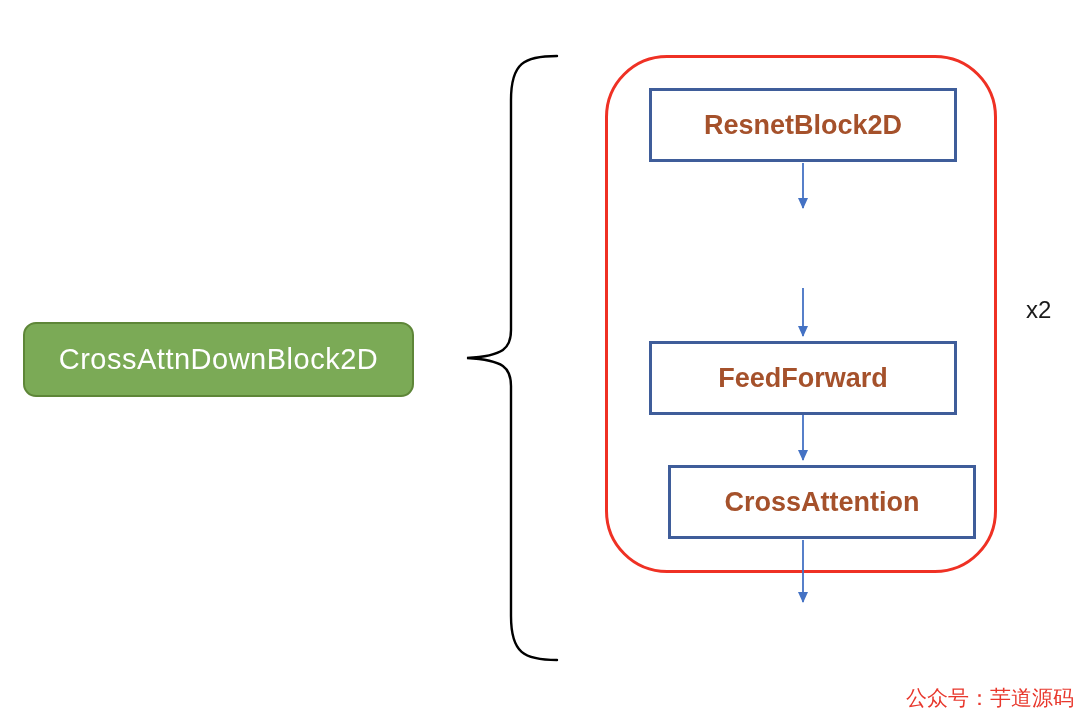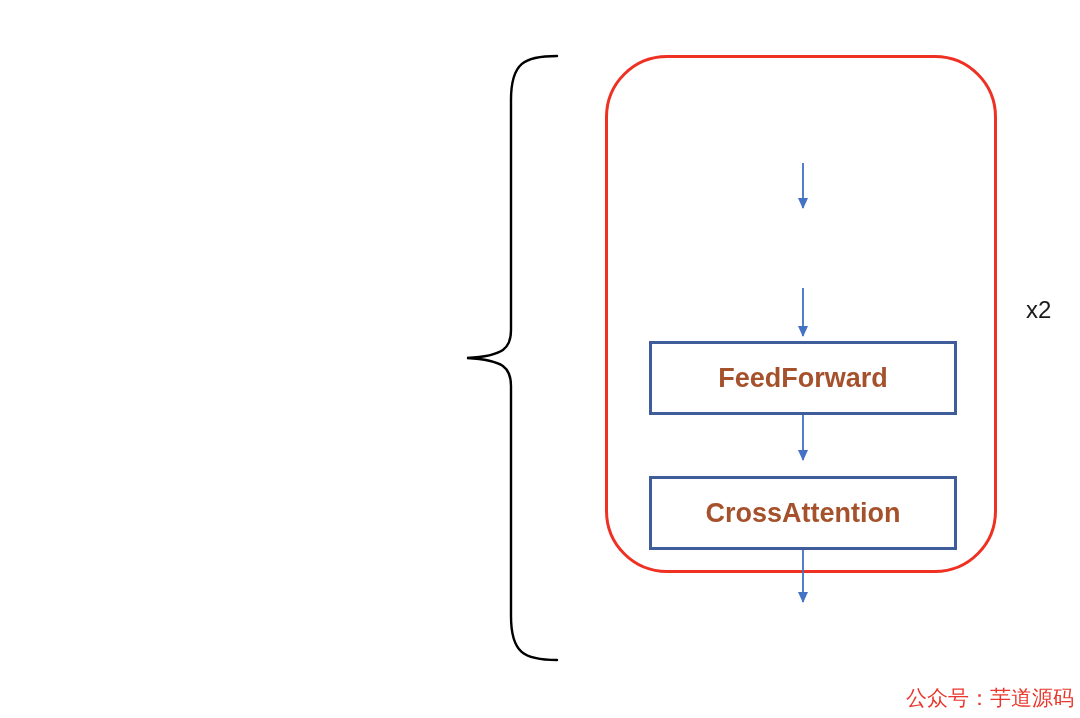--- a/index.html
+++ b/index.html
@@ -98,21 +98,21 @@
   }
   .block .label {
     color: var(--block_text);
     font-size: 27px;
     font-weight: 700;
     white-space: nowrap;
   }
   .block-resnet     { top: 88px;  }
   .block-selfattn   { top: 213px; }
   .block-feedfwd    { top: 341px; }
-  .block-crossattn  { top: 476px; }
+  .block-crossattn  { top: 465px; margin-left: 19px; }
   .block-downsample { top: 607px; }
   .repeat-count {
     position: absolute;
     left: 1026px;
     top: 296px;
     color: var(--repeat_text);
     font-size: 24px;
     font-weight: 400;
     z-index: 3;
     white-space: nowrap;
@@ -147,23 +147,29 @@
              C 504 360 511 368 511 386
              L 511 616
              C 511 653 524 660 557 660"></path>
 
     <line class="arrow-line" x1="803" y1="163" x2="803" y2="208" marker-end="url(#arrowhead)"></line>
     <line class="arrow-line" x1="803" y1="288" x2="803" y2="336" marker-end="url(#arrowhead)"></line>
     <line class="arrow-line" x1="803" y1="414" x2="803" y2="460" marker-end="url(#arrowhead)"></line>
     <line class="arrow-line" x1="803" y1="540" x2="803" y2="602" marker-end="url(#arrowhead)"></line>
   </svg>
 
+  <div class="main-block">
+    <span class="label">CrossAttnDownBlock2D</span>
+  </div>
 
   <div class="loop-outline"></div>
 
+  <div class="block block-resnet">
+    <span class="label">ResnetBlock2D</span>
+  </div>
   <div class="block block-feedfwd">
     <span class="label">FeedForward</span>
   </div>
   <div class="block block-crossattn">
     <span class="label">CrossAttention</span>
   </div>
 
   <div class="repeat-count">x2</div>
 
 

